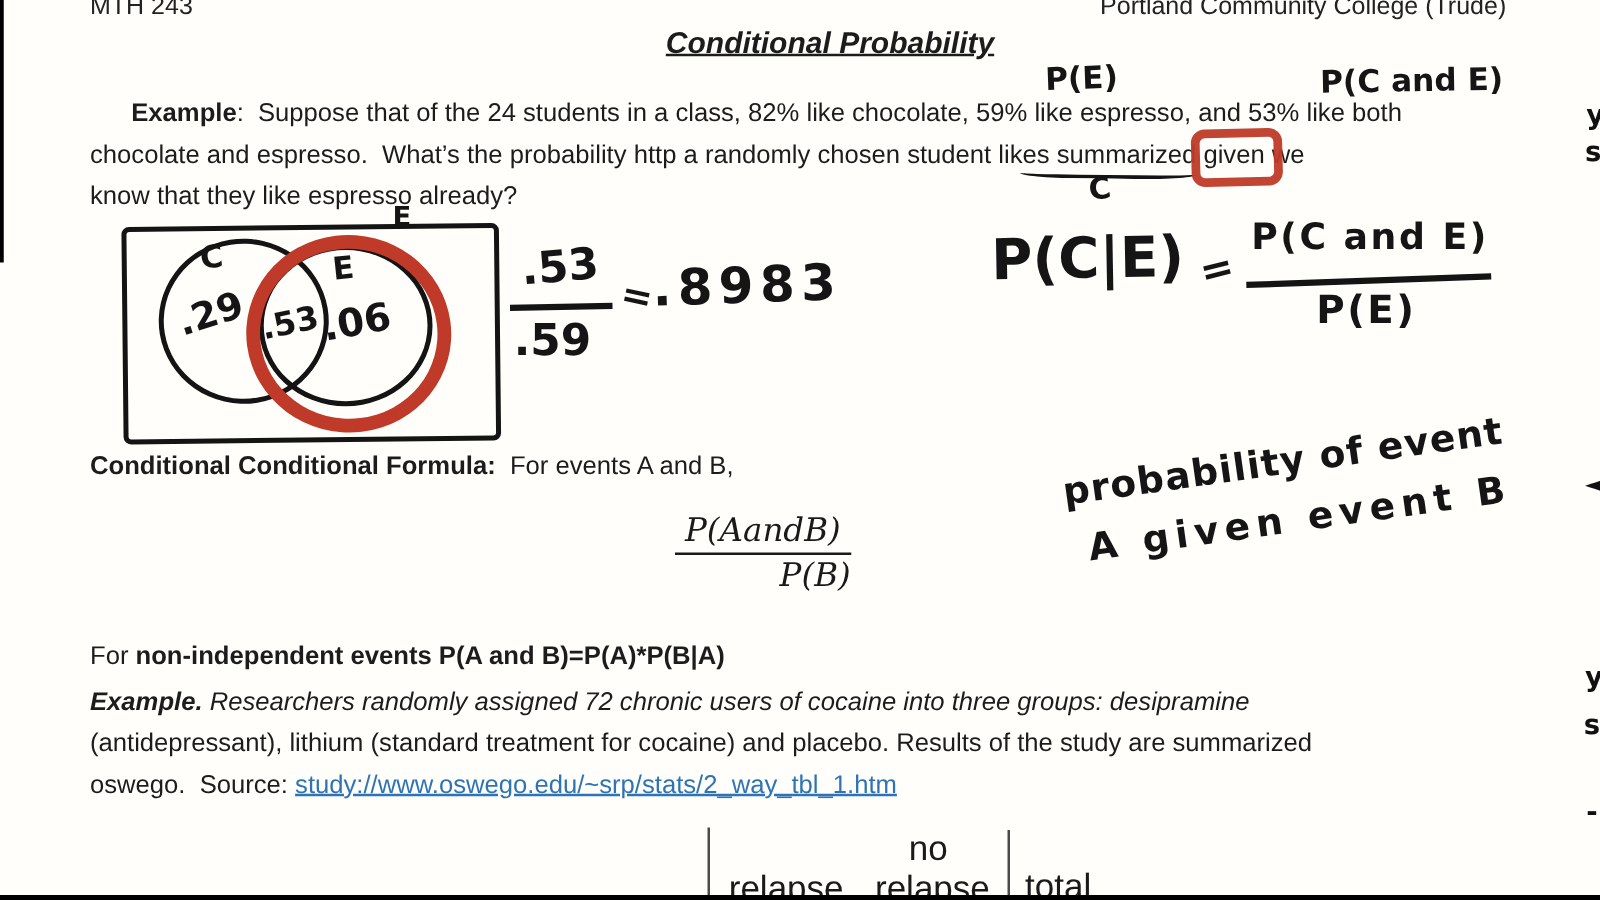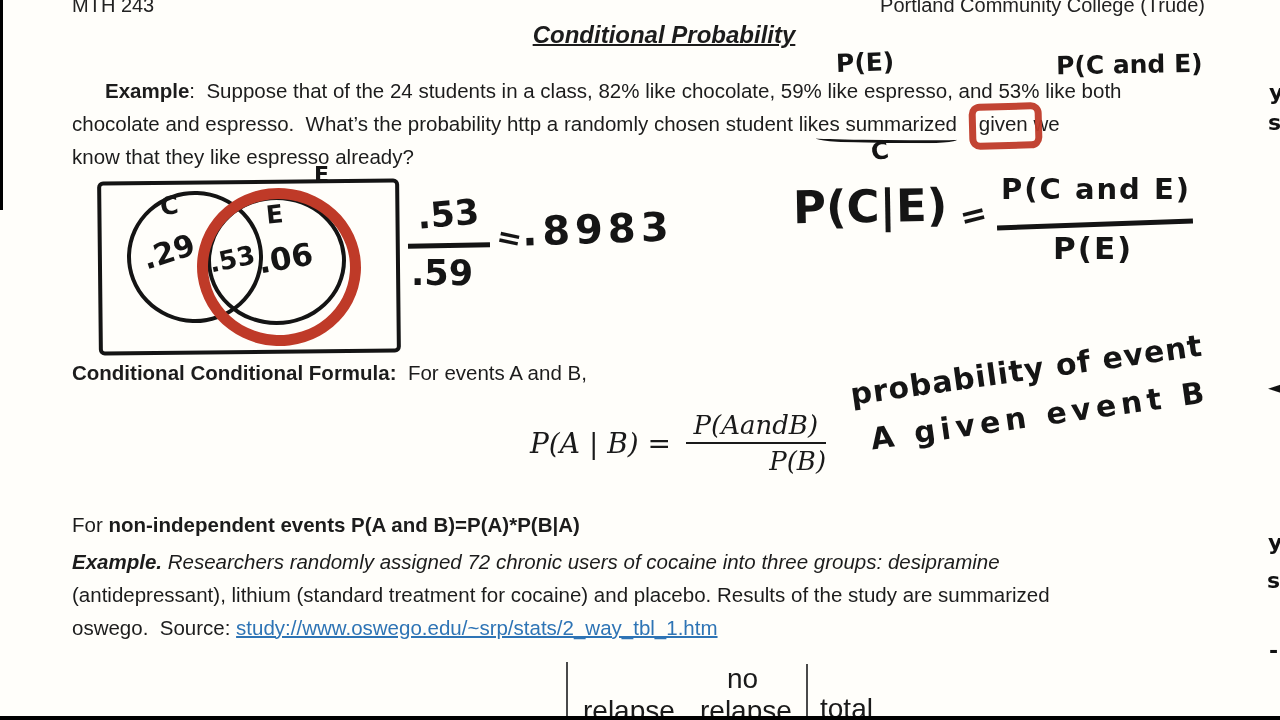--- a/index.html
+++ b/index.html
@@ -19,21 +19,21 @@
   }
   
   .bodyline{font-size:20.5px;white-space:pre;color:#1c1c1c;}
   .b{font-weight:700;}
   
   .choc-wrap{position:relative;display:inline-block;}
   .hw-underline{position:absolute;left:-2px;right:0;bottom:-7px;height:5px;
     border-bottom:3.5px solid #141414;border-radius:50%/6px;transform:rotate(.6deg);}
   .hw-c{position:absolute;left:38%;top:25px;font-family:"DejaVu Sans",sans-serif;
     font-weight:700;font-size:24px;transform:rotate(-8deg);color:#141414;}
-  .given-wrap{position:relative;display:inline-block;margin-left:16px;}
+  .given-wrap{position:relative;display:inline-block;}
   .red-box{position:absolute;left:-10px;right:-14px;top:-9px;bottom:-13px;
     border:7.5px solid #bf3a28;border-radius:11px;transform:rotate(-1.5deg);opacity:.95;}
   
   .hw{font-family:"DejaVu Sans",sans-serif;font-weight:700;color:#151515;}
   
   .venn-rect{left:98px;top:180px;width:294px;height:166px;border:4.5px solid #141414;
     border-radius:6px;transform:rotate(-.6deg);}
   .venn-circle{border:4.5px solid #141414;border-radius:50%;}
   .venn-red{left:197px;top:188px;width:142px;height:136px;border:11px solid #bf3a28;
     border-radius:50%;transform:rotate(4deg);}
@@ -92,21 +92,20 @@
 
 <div class="abs hw" style="left:793px;top:180px;font-size:45px;transform:rotate(-1deg);">P(C|E)</div>
 <div class="abs hw" style="left:960px;top:196px;font-size:32px;transform:rotate(-14deg);">=</div>
 <div class="abs hw" style="left:1001px;top:172px;font-size:29px;letter-spacing:2px;">P(C and E)</div>
 <div class="abs bar" style="left:997px;top:222px;width:196px;height:5px;transform:rotate(-2deg);"></div>
 <div class="abs hw" style="left:1053px;top:230px;font-size:31px;letter-spacing:2px;">P(E)</div>
 
 <div class="abs bodyline" style="left:72px;top:361px;"><span class="b">Conditional Conditional Formula:</span><span>  For events A and B,</span></div>
 
 <div class="abs" style="left:530px;top:410px;">
-  <span class="serif-f" style="font-size:28px;vertical-align:middle;">P(A | B) =</span>
   <span class="frac serif-f" style="font-size:26px;margin-left:10px;">
     <span class="num">P(AandB)</span>
     <span class="den">P(B)</span>
   </span>
 </div>
 
 <div class="abs" style="left:852px;top:352px;transform:rotate(-8deg);">
   <div class="hw" style="font-size:30px;letter-spacing:1px;">probability of event</div>
   <div class="hw" style="font-size:30px;letter-spacing:5px;margin:12px 0 0 14px;">A given event B</div>
 </div>

